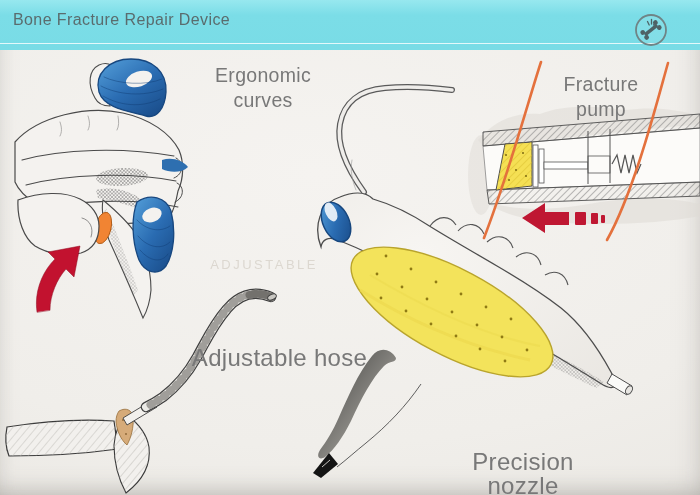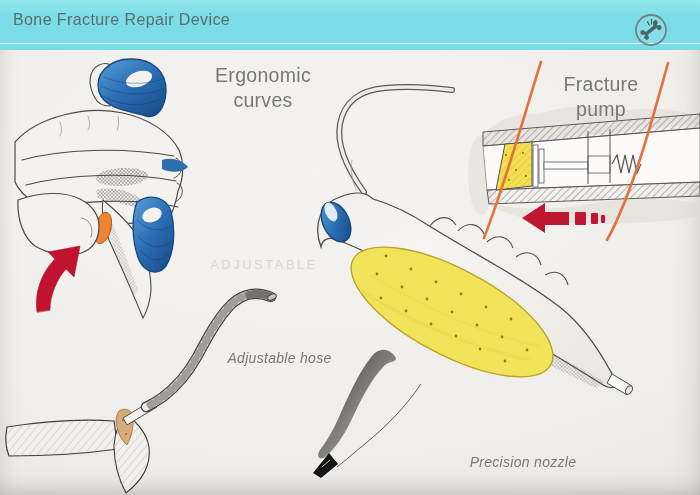--- a/index.html
+++ b/index.html
@@ -21,21 +21,21 @@
   }
   .header-line{
     position:absolute;left:0;right:0;top:43px;height:1px;
     background:rgba(255,255,255,.8);
   }
   .header-icon{position:absolute;left:633px;top:12px;width:36px;height:36px;}
   .canvas{position:absolute;left:0;top:50px;width:700px;height:445px;}
   .art{position:absolute;left:0;top:0;}
   .lbl{position:absolute;color:#787878;text-align:center;letter-spacing:.3px;}
   .lbl-two{font-size:19.5px;line-height:25px;}
-  .lbl-one{font-size:14px;line-height:24px;font-style:italic;}
+  .lbl-one{font-size:24px;line-height:24px;}
   .lbl-ergonomic{left:168px;top:13px;width:190px;}
   .lbl-pump{left:520px;top:22px;width:162px;}
   .lbl-hose{left:172px;top:296px;width:215px;}
   .lbl-nozzle{left:438px;top:359px;width:170px;margin-top:41px;}
   .watermark{
     position:absolute;left:193px;top:198px;width:125px;text-align:right;
     font-size:13px;line-height:17px;letter-spacing:2.5px;
     color:rgba(150,138,120,.25);
     margin-top:8px;
   }

